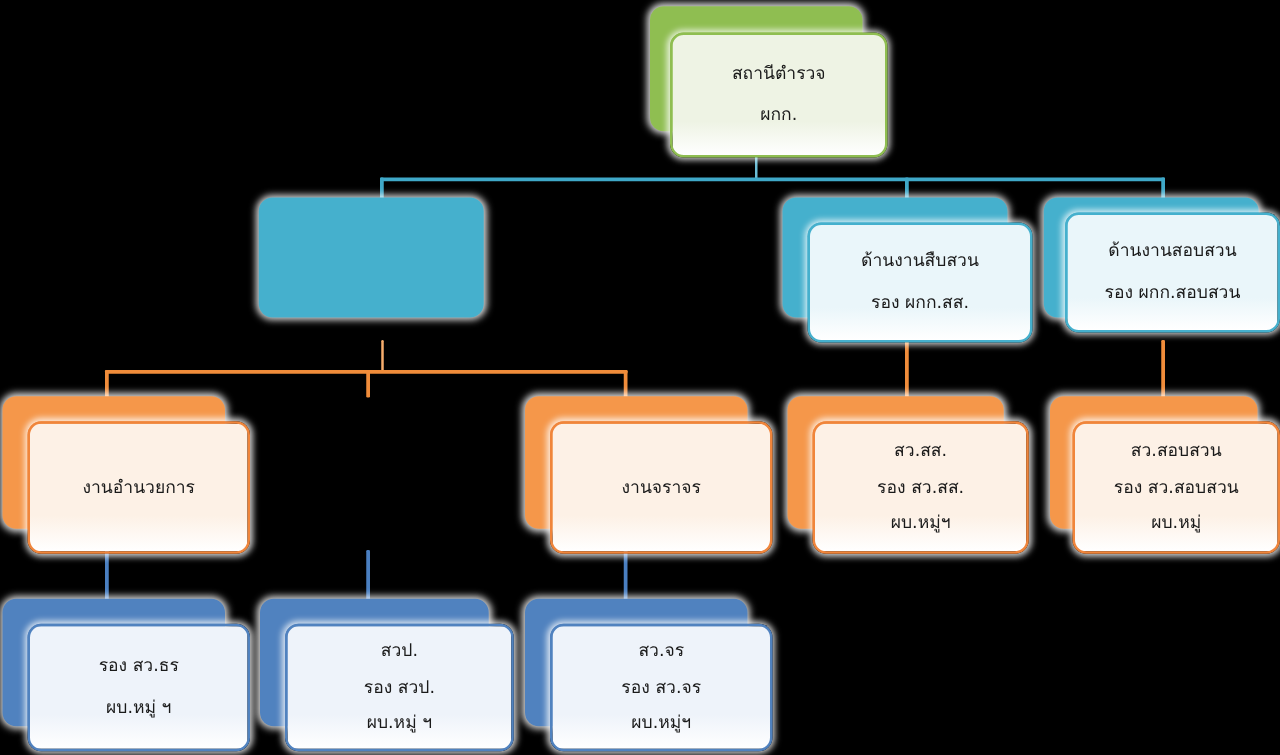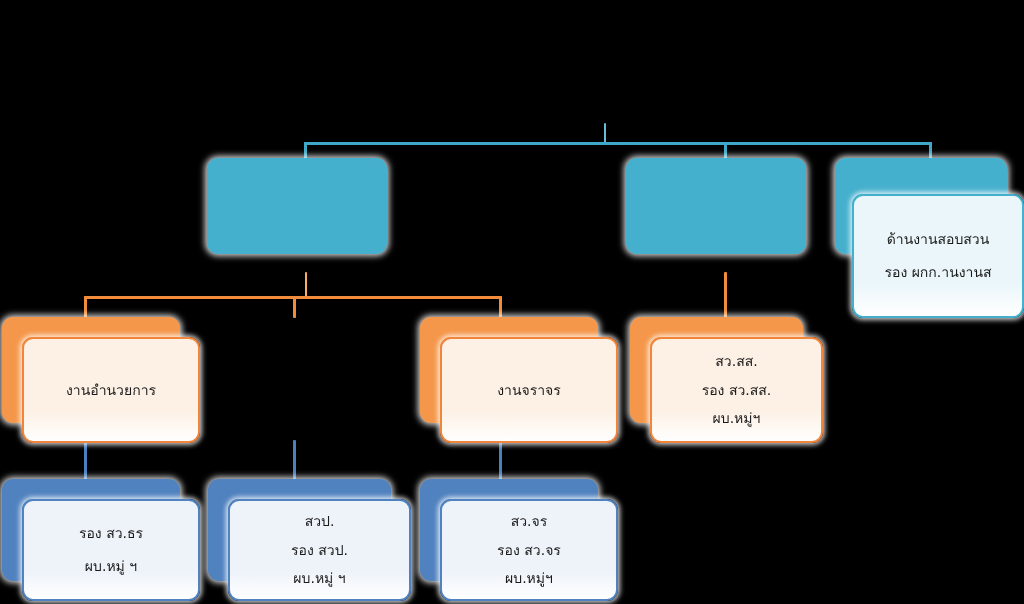--- a/index.html
+++ b/index.html
@@ -110,34 +110,45 @@
   <div class="conn v orange" style="left:499px; top:296px; height:22px;"></div>
 
   <div class="conn v orange" style="left:724px; top:272px; height:46px;"></div>
 
   <div class="conn v orange" style="left:929px; top:272px; height:46px;"></div>
 
   <div class="conn v blue" style="left:84px; top:440px; height:40px;"></div>
   <div class="conn v blue" style="left:293px; top:440px; height:40px;"></div>
   <div class="conn v blue" style="left:499px; top:440px; height:40px;"></div>
 
+  <div class="node green" style="left:520px; top:5px; width:190px; height:120px;">
+    <div class="back" style="width:170px; height:100px;"></div>
+    <div class="front lines-2" style="left:16px; top:21px; width:174px; height:100px;">
+      <span class="line">สถานีตำรวจ</span>
+      <span class="line">ผกก.</span>
+    </div>
+  </div>
 
   <div class="node teal" style="left:207px; top:158px; width:200px; height:116px;">
     <div class="back" style="width:180px; height:96px;"></div>
   </div>
 
   <div class="node teal" style="left:626px; top:158px; width:200px; height:116px;">
     <div class="back" style="width:180px; height:96px;"></div>
+    <div class="front lines-2" style="left:20px; top:20px; width:180px; height:96px;">
+      <span class="line">ด้านงานสืบสวน</span>
+      <span class="line">รอง ผกก.สส.</span>
+    </div>
   </div>
 
   <div class="node teal" style="left:835px; top:158px; width:189px; height:116px;">
     <div class="back" style="width:172px; height:96px;"></div>
-    <div class="front lines-2" style="left:17px; top:36px; width:172px; height:124px;align-items:center;">
+    <div class="front lines-2" style="left:17px; top:12px; width:172px; height:96px;align-items:center;">
       <span class="line">ด้านงานสอบสวน</span>
-      <span class="line">รอง ผกก.านงานส</span>
+      <span class="line">รอง ผกก.สอบสวน</span>
     </div>
   </div>
 
   <div class="node orange" style="left:2px; top:317px; width:219px; height:126px;">
     <div class="back" style="width:178px; height:106px;"></div>
     <div class="front lines-1" style="left:20px; top:20px; width:178px; height:106px;">
       <span class="line">งานอำนวยการ</span>
     </div>
   </div>
 
@@ -151,20 +162,28 @@
 
   <div class="node orange" style="left:630px; top:317px; width:193px; height:116px;">
     <div class="back" style="width:173px; height:106px;"></div>
     <div class="front lines-3" style="left:20px; top:20px; width:173px; height:106px;">
       <span class="line">สว.สส.</span>
       <span class="line">รอง สว.สส.</span>
       <span class="line">ผบ.หมู่ฯ</span>
     </div>
   </div>
 
+  <div class="node orange" style="left:840px; top:317px; width:184px; height:126px;">
+    <div class="back" style="width:166px; height:106px;"></div>
+    <div class="front lines-3" style="left:18px; top:20px; width:166px; height:106px;">
+      <span class="line">สว.สอบสวน</span>
+      <span class="line">รอง สว.สอบสวน</span>
+      <span class="line">ผบ.หมู่</span>
+    </div>
+  </div>
 
   <div class="node blue" style="left:2px; top:479px; width:198px; height:122px;">
     <div class="back" style="width:178px; height:102px;"></div>
     <div class="front lines-2" style="left:20px; top:20px; width:178px; height:102px;">
       <span class="line">รอง สว.ธร</span>
       <span class="line">ผบ.หมู่ ฯ</span>
     </div>
   </div>
 
   <div class="node blue" style="left:208px; top:479px; width:203px; height:150px;">

